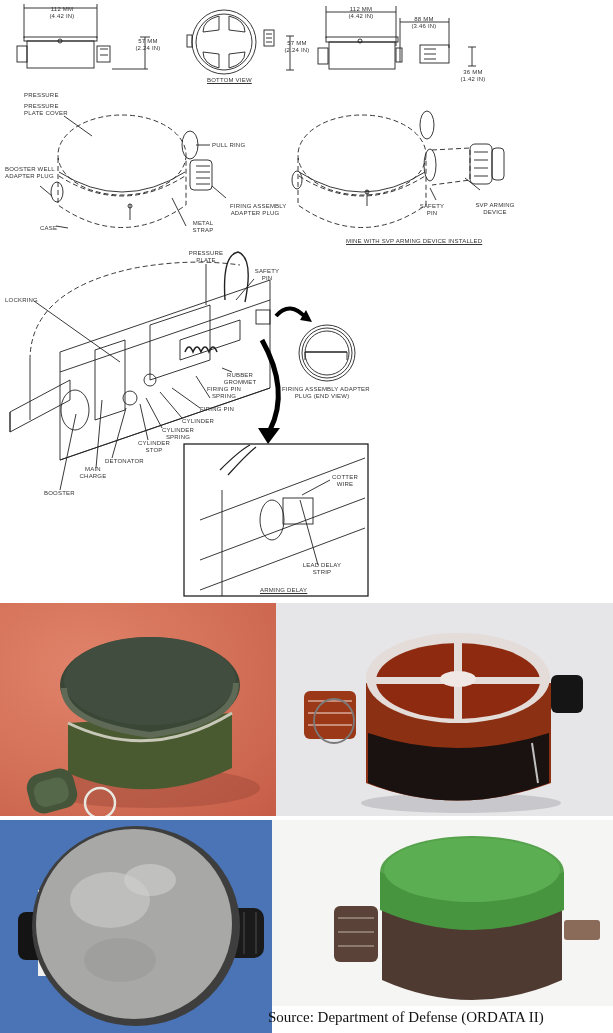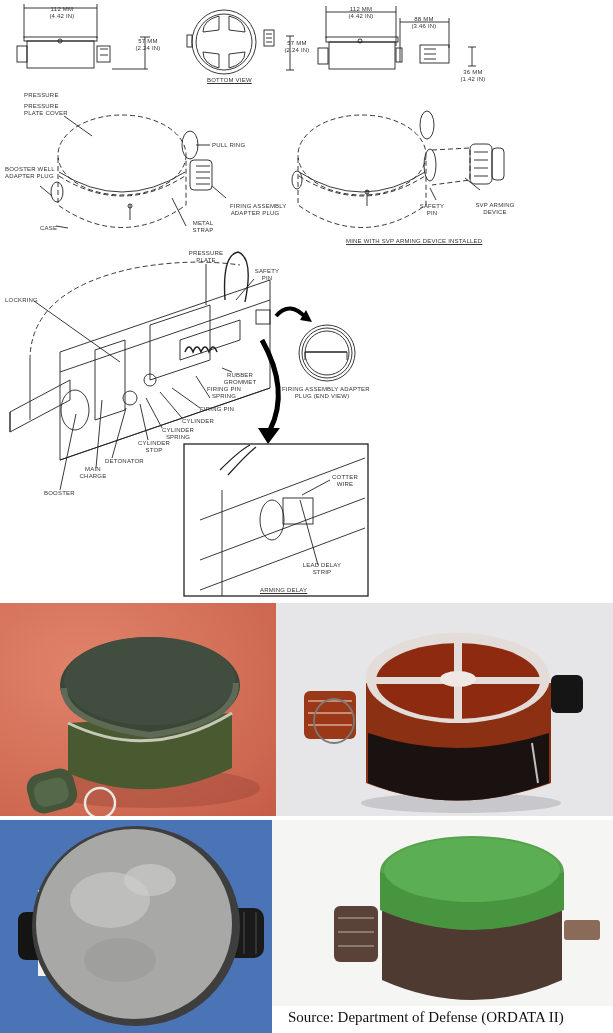--- a/index.html
+++ b/index.html
@@ -2,21 +2,21 @@
 <html><head>
 <meta charset="utf-8">
 <style>
   html,body{margin:0;padding:0;background:#fff;}
   body{width:613px;height:1033px;position:relative;overflow:hidden;font-family:"Liberation Sans",sans-serif;}
   .lbl{position:absolute;font-family:"Liberation Sans",sans-serif;font-size:6px;color:#333;line-height:7px;text-transform:uppercase;letter-spacing:0.2px;white-space:nowrap;}
   .lbl.c{text-align:center;}
   .u{text-decoration:underline;}
   svg{position:absolute;left:0;top:0;}
   .photo{position:absolute;overflow:hidden;}
-  .caption{position:absolute;left:288px;top:1009px;font-family:"Liberation Serif",serif;font-size:15px;color:#111;white-space:nowrap;}
+  .caption{position:absolute;left:268px;top:1009px;font-family:"Liberation Serif",serif;font-size:15px;color:#111;white-space:nowrap;}
 </style>
 </head>
 <body>
 
 <svg width="613" height="600" viewBox="0 0 613 600" fill="none" stroke="#222" stroke-width="0.9">
 
   <g>
     <line x1="24" y1="8" x2="97" y2="8"></line>
     <line x1="24" y1="4" x2="24" y2="38"></line>
       <line x1="97" y1="4" x2="97" y2="38"></line>

